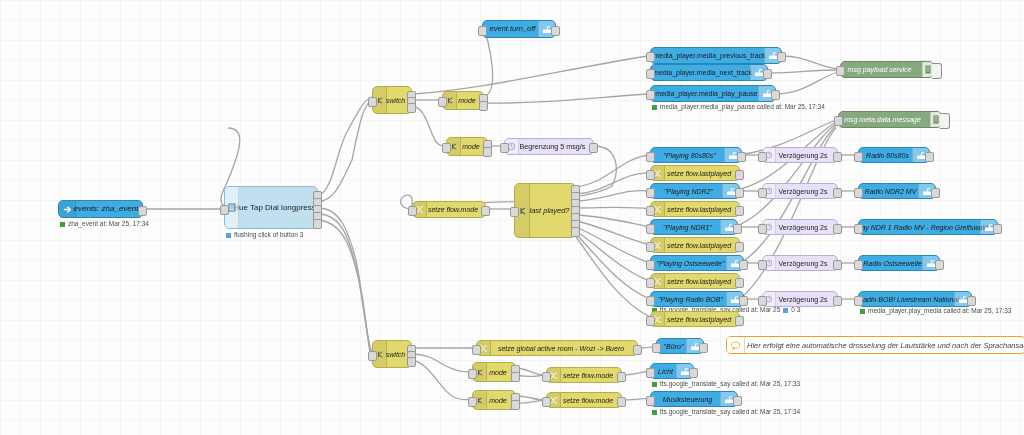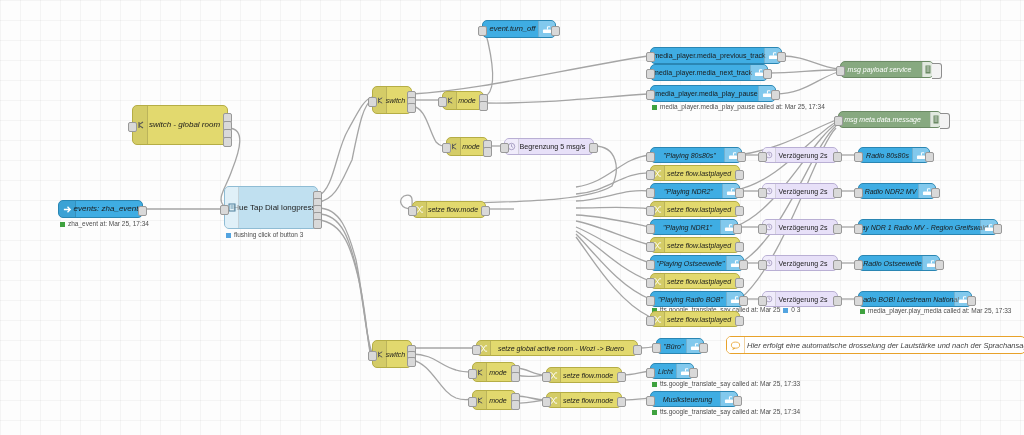--- a/index.html
+++ b/index.html
@@ -221,33 +221,20 @@
         </svg>
     </span>
     <span class="label" style="padding-left:14px;">events: zha_event</span>
     <span class="port out" style="top:5px;"></span>
   </div>
   <div class="status" style="left:60px; top:221px;">
     <span class="dot green"></span>
     <span>zha_event at: Mar 25, 17:34</span>
   </div>
 
-  <div class="node n-yellow" style="left:132px; top:105px; width:96px; height:40px;">
-    <span class="icon-left" style="width:14px;">
-      <svg width="10" height="10" viewBox="0 0 10 10">
-          <path d="M8 2L4 4.6M8 8L4 5.4M4 2v6" stroke="#555" stroke-width="1.1" fill="none"></path>
-        </svg>
-    </span>
-    <span class="label" style="padding-left:12px;">switch - global room</span>
-    <span class="port in" style="top:16px;"></span>
-    <span class="port out" style="top:7px;"></span>
-    <span class="port out" style="top:15px;"></span>
-    <span class="port out" style="top:23px;"></span>
-    <span class="port out" style="top:31px;"></span>
-  </div>
 
   <div class="node n-lightblue big" style="left:224px; top:186px; width:94px; height:43px;">
     <span class="icon-left" style="width:13px; background:rgba(255,255,255,0.5);">
       <svg width="8" height="9" viewBox="0 0 8 9">
           <rect x="1" y="1" width="6" height="7" fill="none" stroke="#4a7d99" stroke-width="1"></rect>
           <path d="M2.5 3h3M2.5 5h3" stroke="#4a7d99" stroke-width="0.8"></path>
         </svg>
     </span>
     <span class="label" style="padding-left:10px; font-size:8px;">Hue Tap Dial longpress</span>
     <span class="port in" style="top:18px;"></span>
@@ -391,20 +378,36 @@
     <span class="icon-left" style="width:13px;">
       <svg width="9" height="9" viewBox="0 0 10 10">
           <path d="M1 2h2l4 6h2M1 8h2l4-6h2" stroke="#fff" stroke-width="1" fill="none"></path>
         </svg>
     </span>
     <span class="label" style="padding-left:11px; font-size:7px;">setze flow.mode</span>
     <span class="port in" style="top:4px;"></span>
     <span class="port out" style="top:4px;"></span>
   </div>
 
+  <div class="node n-yellow" style="left:514px; top:183px; width:62px; height:55px;">
+    <span class="icon-left" style="width:14px;">
+      <svg width="10" height="10" viewBox="0 0 10 10">
+          <path d="M8 2L4 4.6M8 8L4 5.4M4 2v6" stroke="#555" stroke-width="1.1" fill="none"></path>
+        </svg>
+    </span>
+    <span class="label" style="padding-left:12px; font-size:7.5px;">last played?</span>
+    <span class="port in" style="top:23px;"></span>
+    <span class="port out" style="top:1px;"></span>
+    <span class="port out" style="top:8px;"></span>
+    <span class="port out" style="top:15px;"></span>
+    <span class="port out" style="top:22px;"></span>
+    <span class="port out" style="top:29px;"></span>
+    <span class="port out" style="top:36px;"></span>
+    <span class="port out" style="top:43px;"></span>
+  </div>
 
   <div class="node n-blue" style="left:650px; top:147px; width:92px; height:16px;">
     <span class="label" style="padding-right:16px; font-size:7px;">"Playing 80s80s"</span>
     <span class="icon-right">
       <svg width="10" height="9" viewBox="0 0 11 10">
           <rect x="1" y="5" width="9" height="4" rx="1" fill="#fff"></rect>
           <path d="M6 5V2h3" stroke="#fff" stroke-width="1.1" fill="none"></path>
         </svg>
     </span>
     <span class="port in" style="top:4px;"></span>

